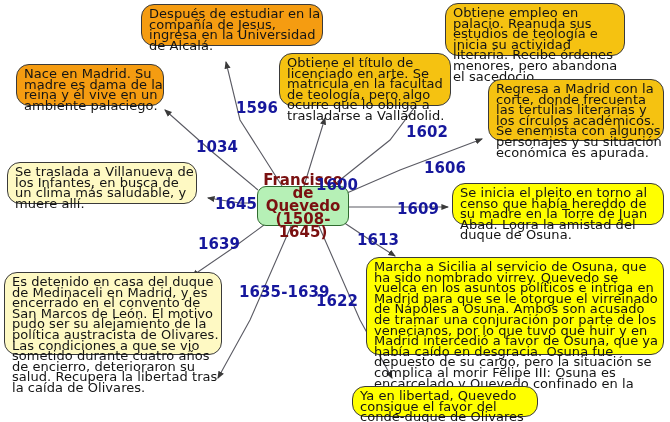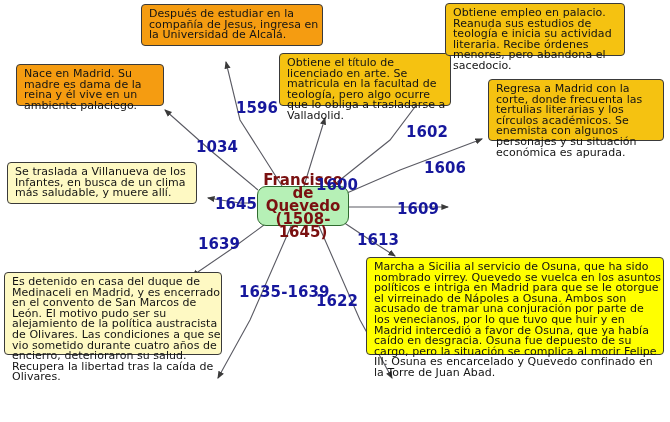--- a/index.html
+++ b/index.html
@@ -20,23 +20,23 @@
     left: 0;
     top: 0;
     width: 670px;
     height: 422px;
     pointer-events: none;
   }
   .node {
     position: absolute;
     box-sizing: border-box;
     border: 1px solid #3a3a3a;
-    border-radius: 4px;
+    border-radius: 13px;
     padding: 4px 0 4px 7px;
-    font-size: 11px;
+    font-size: 13px;
     line-height: 10.6px;
     color: #141414;
     letter-spacing: 0.05px;
     z-index: 3;
   }
   .node.orange {
     background: #f59c11;
   }
   .node.amber {
     background: #f5c211;
@@ -119,23 +119,25 @@
   <div class="node orange" style="left:16px; top:64px; width:148px; height:42px;">Nace en Madrid. Su madre es dama de la reina y él vive en un ambiente palaciego.</div>
 
   <div class="node orange" style="left:141px; top:4px; width:182px; height:42px;">Después de estudiar en la compañía de Jesus, ingresa en la Universidad de Alcalá.</div>
 
   <div class="node amber" style="left:279px; top:53px; width:172px; height:53px;">Obtiene el título de licenciado en arte. Se matricula en la facultad de teología, pero algo ocurre que lo obliga a trasladarse a Valladolid.</div>
 
   <div class="node amber" style="left:445px; top:3px; width:180px; height:53px;">Obtiene empleo en palacio. Reanuda sus estudios de teología e inicia su actividad literaria. Recibe órdenes menores, pero abandona el sacedocio.</div>
 
   <div class="node amber" style="left:488px; top:79px; width:176px; height:62px;">Regresa a Madrid con la corte, donde frecuenta las tertulias literarias y los círculos académicos. Se enemista con algunos personajes y su situación económica es apurada.</div>
 
+  <div class="node yellow" style="left:452px; top:183px; width:212px; height:42px;">Se inicia el pleito en torno al censo que había hereddo de su madre en la Torre de Juan Abad. Logra la amistad del duque de Osuna.</div>
 
   <div class="node yellow" style="left:366px; top:257px; width:298px; height:98px;">Marcha a Sicilia al servicio de Osuna, que ha sido nombrado virrey. Quevedo se vuelca en los asuntos políticos e intriga en Madrid para que se le otorgue el virreinado de Nápoles a Osuna. Ambos son acusado de tramar una conjuración por parte de los venecianos, por lo que tuvo que huir y en Madrid intercedió a favor de Osuna, que ya había caído en desgracia. Osuna fue depuesto de su cargo, pero la situación se complica al morir Felipe III: Osuna es encarcelado y Quevedo confinado en la Torre de Juan Abad.</div>
 
+  <div class="node yellow" style="left:352px; top:386px; width:186px; height:31px;">Ya en libertad, Quevedo consigue el favor del conde-duque de Olivares</div>
 
 
   <div class="node pale" style="left:4px; top:272px; width:218px; height:83px;">Es detenido en casa del duque de Medinaceli en Madrid, y es encerrado en el convento de San Marcos de León. El motivo pudo ser su alejamiento de la política austracista de Olivares. Las condiciones a que se vio sometido durante cuatro años de encierro, deterioraron su salud. Recupera la libertad tras la caída de Olivares.</div>
 
   <div class="node pale" style="left:7px; top:162px; width:190px; height:42px;">Se traslada a Villanueva de los Infantes, en busca de un clima más saludable, y muere allí.</div>
 
   <div class="year" style="left:196px; top:138px;">1034</div>
   <div class="year" style="left:236px; top:99px;">1596</div>
   <div class="year" style="left:316px; top:144px;margin-top:32px;">1600</div>
   <div class="year" style="left:406px; top:123px;">1602</div>

